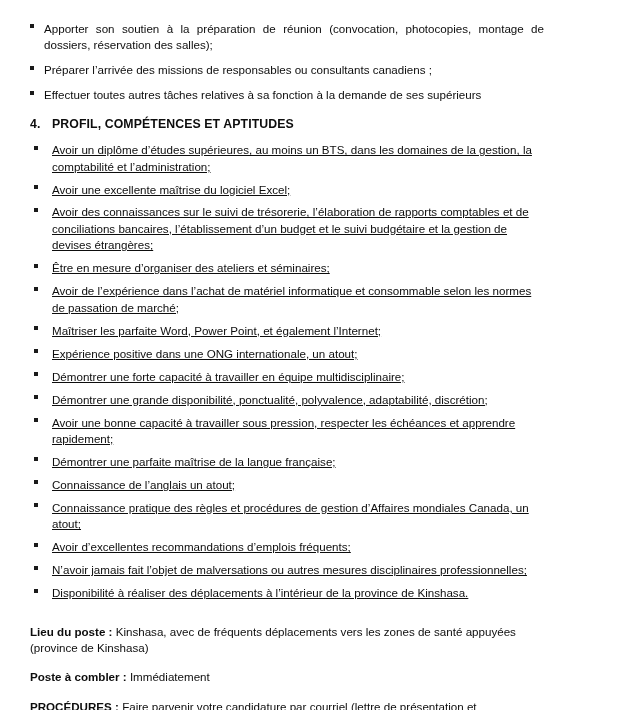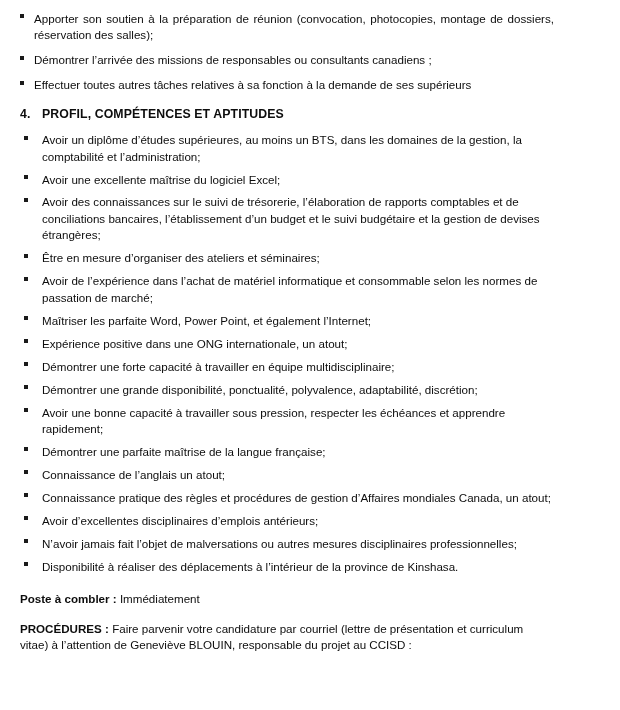--- a/index.html
+++ b/index.html
@@ -13,21 +13,21 @@
     font-family: "Liberation Sans", sans-serif;
     color: #0d0d0d;
     font-size: 11.6px;
     line-height: 1.0;
     overflow: hidden;
   }
   .page {
     position: relative;
     width: 560px;
     height: 710px;
-    padding: 6px;
+    padding: 16px;
     box-sizing: border-box;
   }
 
   
   .blist {
     list-style: none;
     margin: 0;
     padding: 0;
   }
   .blist li {
@@ -73,20 +73,21 @@
     letter-spacing: .1px;
   }
   .section-heading .num {
     width: 22px;
     flex: 0 0 22px;
   }
 
   
   .list-profile {
     margin-top: 12px;
+    text-decoration: underline;
   }
   .list-profile li {
     padding-left: 36px;
     margin-bottom: 6.5px;
   }
   .list-profile li .marker { left: 18px; }
   .list-profile li .txt {
     text-align: left;
     line-height: 1.42;
   }
@@ -109,21 +110,21 @@
 
 <div class="page">
 
   <ul class="blist list-tasks">
     <li>
       <span class="marker"></span>
       <span class="txt">Apporter son soutien à la préparation de réunion (convocation, photocopies, montage de dossiers, réservation des salles);</span>
     </li>
     <li>
       <span class="marker"></span>
-      <span class="txt">Démontrer l’arrivée des missions de responsables ou consultants canadiens ;</span>
+      <span class="txt">Préparer l’arrivée des missions de responsables ou consultants canadiens ;</span>
     </li>
     <li>
       <span class="marker"></span>
       <span class="txt">Effectuer toutes autres tâches relatives à sa fonction à la demande de ses supérieurs</span>
     </li>
   </ul>
 
   <div class="section-heading">
     <span class="num">4.</span>
     <span>PROFIL, COMPÉTENCES ET APTITUDES</span>
@@ -177,31 +178,32 @@
     <li>
         <span class="marker"></span>
         <span class="txt">Connaissance de l’anglais un atout;</span>
       </li>
     <li>
         <span class="marker"></span>
         <span class="txt">Connaissance pratique des règles et procédures de gestion d’Affaires mondiales Canada, un atout;</span>
       </li>
     <li>
         <span class="marker"></span>
-        <span class="txt">Avoir d’excellentes disciplinaires d’emplois antérieurs;</span>
+        <span class="txt">Avoir d’excellentes recommandations d’emplois fréquents;</span>
       </li>
     <li>
         <span class="marker"></span>
         <span class="txt">N’avoir jamais fait l’objet de malversations ou autres mesures disciplinaires professionnelles;</span>
       </li>
     <li>
         <span class="marker"></span>
         <span class="txt">Disponibilité à réaliser des déplacements à l’intérieur de la province de Kinshasa.</span>
       </li>
   </ul>
 
+  <p class="para gap-lg"><span class="b">Lieu du poste :</span><span> Kinshasa, avec de fréquents déplacements vers les zones de santé appuyées (province de Kinshasa)</span></p>
 
   <p class="para gap-md"><span class="b">Poste à combler :</span><span> Immédiatement</span></p>
 
 
   <p class="para gap-md"><span class="b">PROCÉDURES :</span><span> Faire parvenir votre candidature par courriel (lettre de présentation et curriculum vitae) à l’attention de Geneviève BLOUIN, responsable du projet au CCISD : </span></p>
 
 </div>
 
 </body></html>

